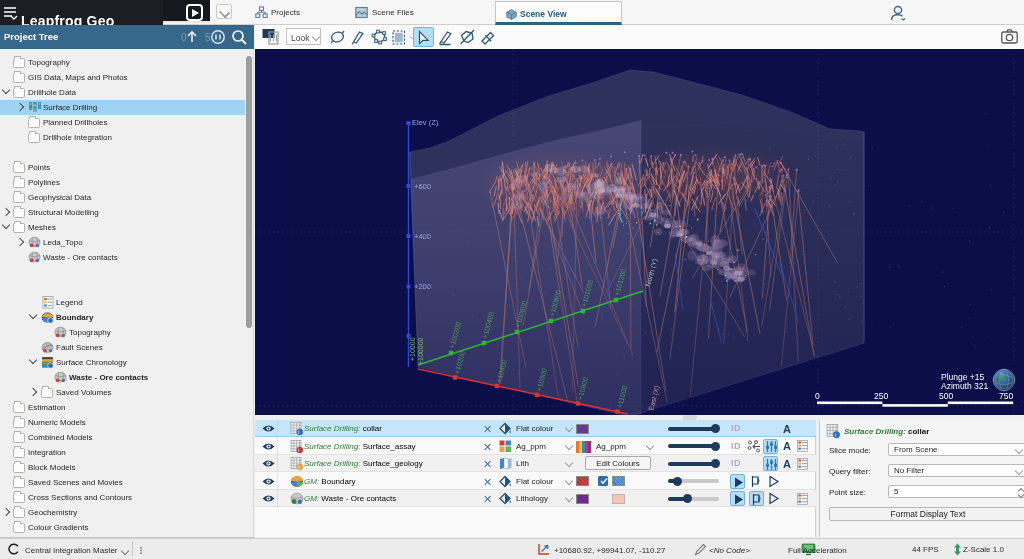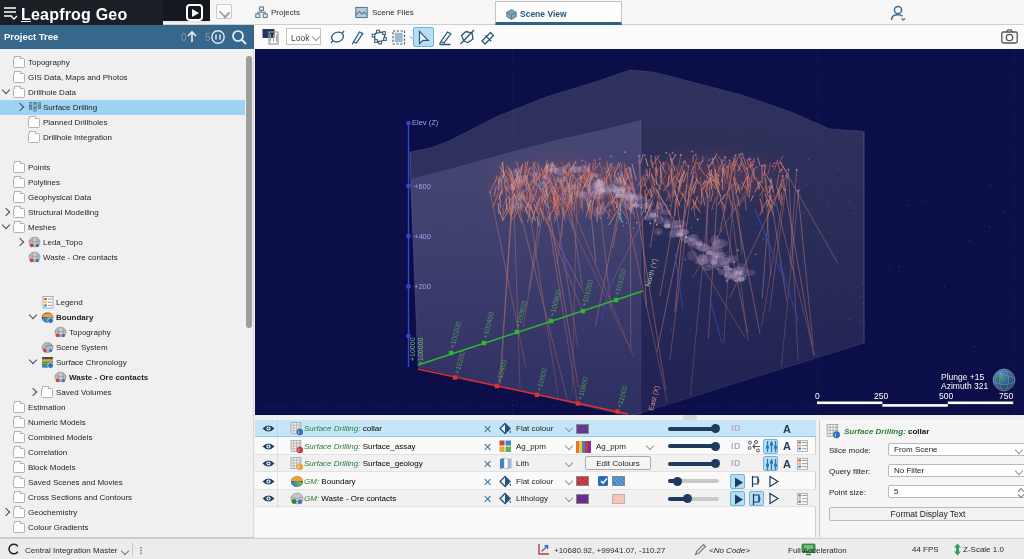--- a/index.html
+++ b/index.html
@@ -1,21 +1,21 @@
 <!DOCTYPE html>
 <html><head><meta charset="utf-8">
 <style>
 * { margin:0; padding:0; box-sizing:border-box; }
 html,body { width:1024px; height:559px; overflow:hidden; font-family:"Liberation Sans", sans-serif; }
 body { position:relative; background:#f0f0f0; }
 .abs { position:absolute; }
 
 #topbar { left:0; top:0; width:1024px; height:25px; background:#f6f6f6; border-bottom:1px solid #cfcfcf;}
 #logo-seg { left:0; top:0; width:163px; height:25px; background:#1b1e25; color:#fff;}
-#logo-seg .ttl { position:absolute; left:21px; top:6px; font-size:16px; font-weight:bold; letter-spacing:.2px;}
+#logo-seg .ttl { position:absolute; left:21px; top:13px; font-size:14px; font-weight:bold; letter-spacing:.2px;}
 #logo-seg .ttl u { text-decoration:underline; }
 #play-seg { left:163px; top:0; width:47px; height:23px; background:#15181f; border-bottom:2px solid #e8e8e8;}
 #play-btn { position:absolute; left:186px; top:4px; width:17px; height:17px; border:2px solid #fff; border-radius:4px; }
 #play-btn:after { content:""; position:absolute; left:4px; top:2.5px; width:0; height:0; border-left:7px solid #fff; border-top:4px solid transparent; border-bottom:4px solid transparent;}
 #collapse-btn { left:216px; top:4px; width:16px; height:15px; border:1px solid #c9c9c9; background:#fbfbfb; border-radius:2px;}
 #collapse-btn:after{ content:""; position:absolute; left:3px; top:3px; width:7px; height:7px; border-right:2px solid #9a9a9a; border-bottom:2px solid #9a9a9a; transform:rotate(45deg) scale(1,.8);}
 .tab { top:0; height:25px; font-size:11px; color:#2b2b2b; }
 .tab .lbl { position:absolute; top:8px; font-size:8px; white-space:nowrap;}
 #tab-sceneview { left:495px; top:1px; width:127px; height:24px; background:#fdfdfd; border:1px solid #c4c4c4; border-bottom:3px solid #2a6384;}
 #tab-sceneview .lbl { position:absolute; left:24px; top:7px; color:#2b5876; font-size:8.5px; font-weight:bold; }
@@ -228,21 +228,21 @@
       </svg>
       <div class="tx" style="left:69px;font-weight:normal">Topography</div>
     </div>
     <div class="trow" style="top:291px">
       <svg class="abs" style="left:41px;top:1px" width="14" height="13" viewBox="0 0 14 13">
         <ellipse cx="6.5" cy="6.5" rx="5.5" ry="5" fill="#b8b8b8" stroke="#8a8a8a" stroke-width="0.7"></ellipse>
         <path d="M2 9 Q6 3 11.5 4.5" stroke="#777" stroke-width="0.9" fill="none"></path>
         <circle cx="4" cy="9.8" r="1.8" fill="#d04040"></circle>
         <circle cx="9.6" cy="9.6" r="1.6" fill="#3d6fc8"></circle>
       </svg>
-      <div class="tx" style="left:56px;font-weight:normal">Scene System</div>
+      <div class="tx" style="left:56px;font-weight:normal">Fault Scenes</div>
     </div>
     <div class="trow" style="top:306px">
       <div class="chev d" style="left:30px"></div>
       <svg class="abs" style="left:41px;top:1px" width="14" height="13" viewBox="0 0 14 13">
         <rect x="1" y="1" width="11" height="10.5" rx="1" fill="#4a4a4a"></rect>
         <path d="M1 4.5 h11" stroke="#e8a33d" stroke-width="2.6"></path>
         <path d="M1 7.5 h11" stroke="#58b858" stroke-width="2.2"></path>
         <path d="M1 10 h11" stroke="#3d85c8" stroke-width="2.2"></path>
         <circle cx="9.5" cy="9.5" r="2.8" fill="#2e6fb8" stroke="#fff" stroke-width="0.6"></circle>
       </svg>
@@ -269,21 +269,21 @@
     <div class="trow" style="top:366px">
       <div class="fold" style="left:13px"></div>
       <div class="tx" style="left:28px;font-weight:normal">Numeric Models</div>
     </div>
     <div class="trow" style="top:381px">
       <div class="fold" style="left:13px"></div>
       <div class="tx" style="left:28px;font-weight:normal">Combined Models</div>
     </div>
     <div class="trow" style="top:396px">
       <div class="fold" style="left:13px"></div>
-      <div class="tx" style="left:28px;font-weight:normal">Correlation</div>
+      <div class="tx" style="left:28px;font-weight:normal">Integration</div>
     </div>
     <div class="trow" style="top:411px">
       <div class="fold" style="left:13px"></div>
       <div class="tx" style="left:28px;font-weight:normal">Block Models</div>
     </div>
     <div class="trow" style="top:426px">
       <div class="fold" style="left:13px"></div>
       <div class="tx" style="left:28px;font-weight:normal">Saved Scenes and Movies</div>
     </div>
     <div class="trow" style="top:441px">

